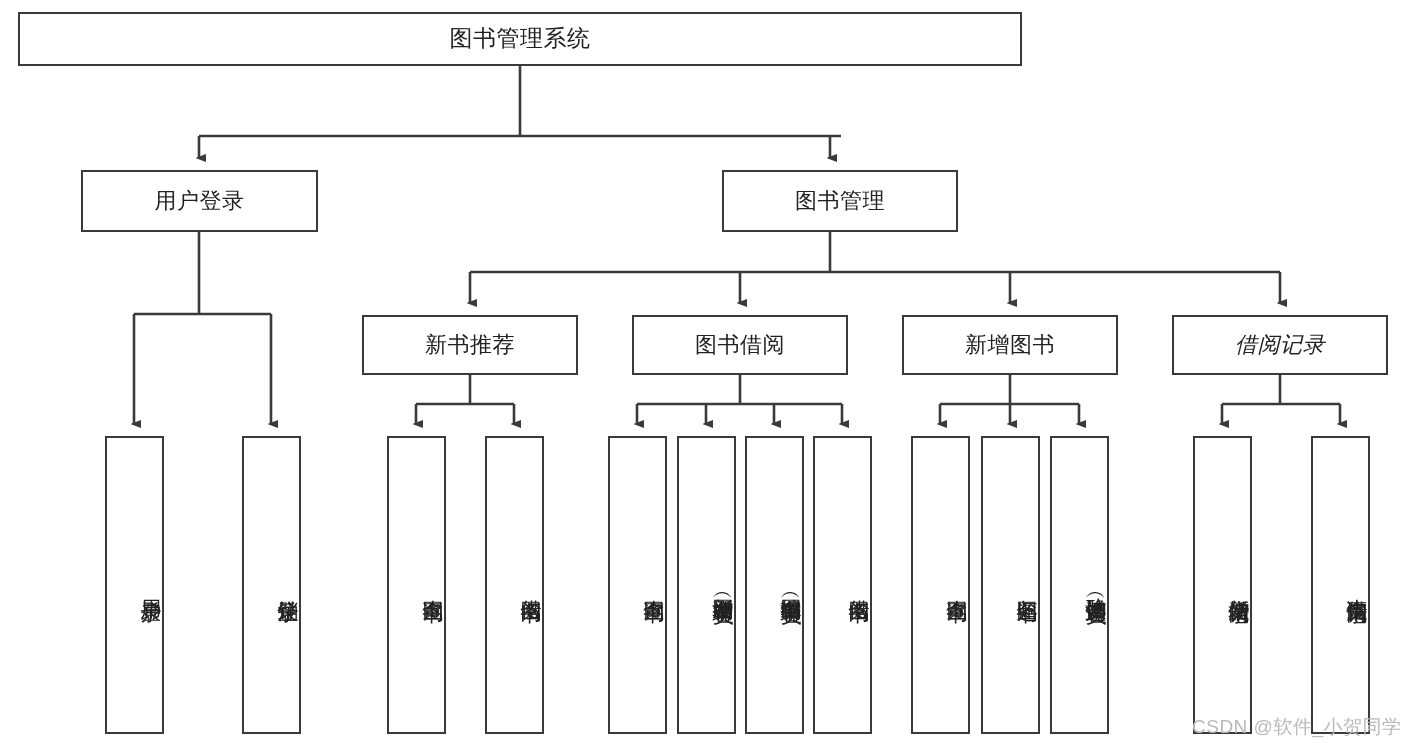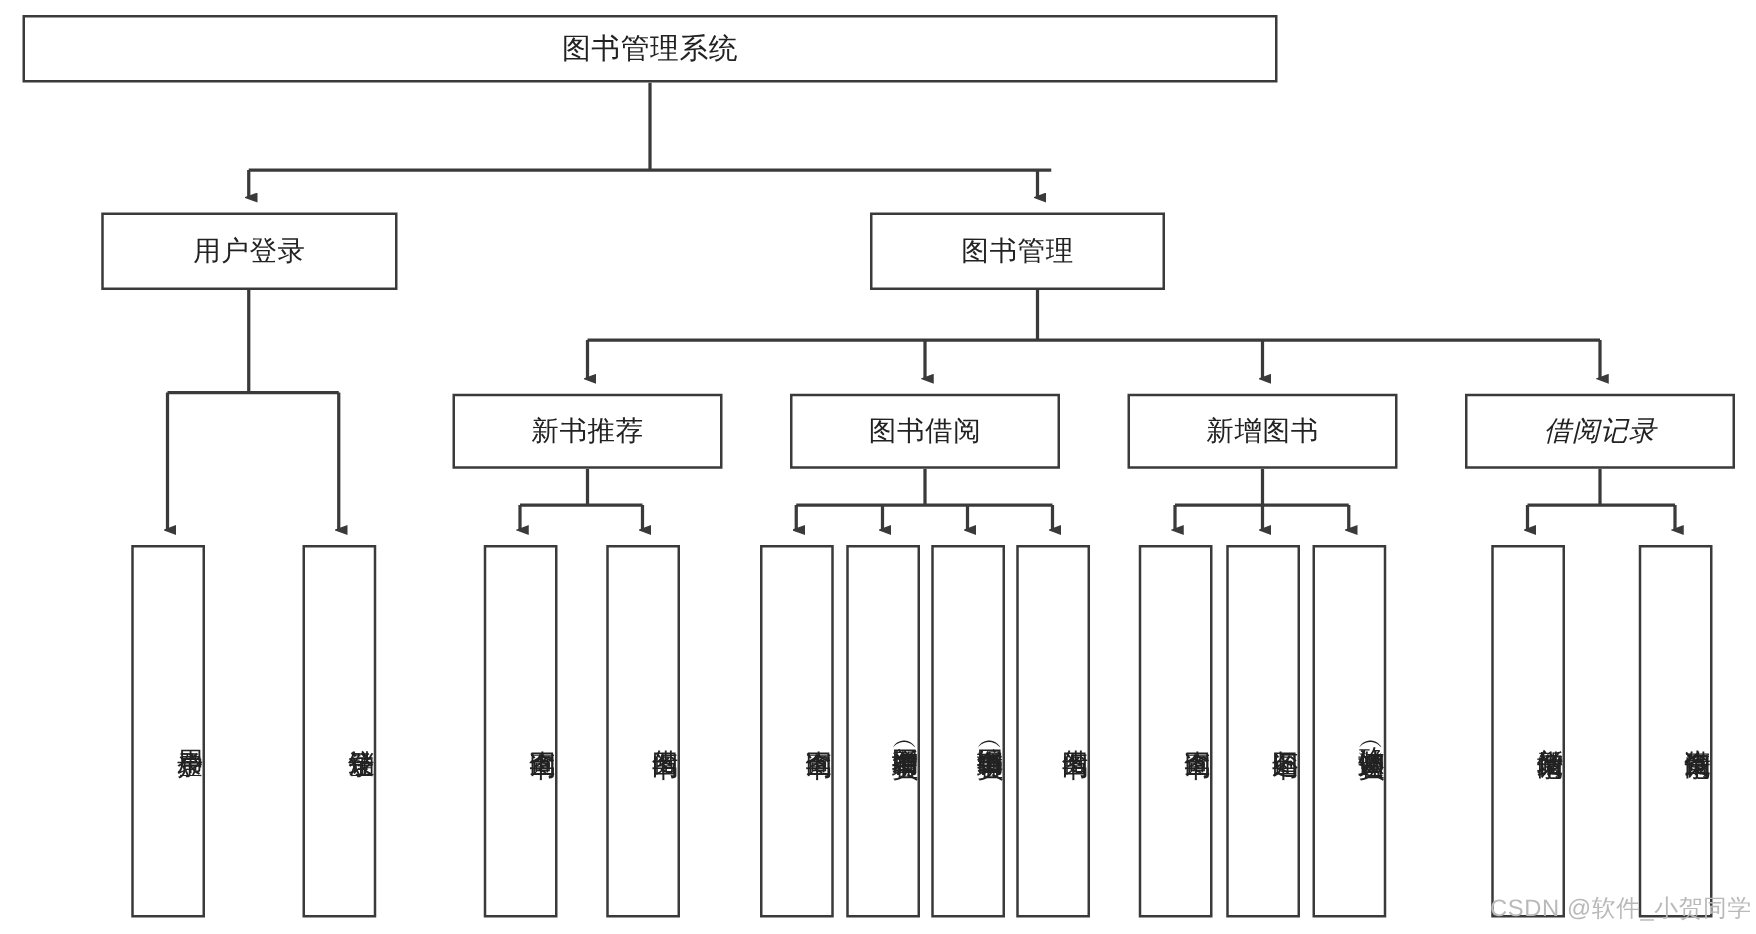--- a/index.html
+++ b/index.html
@@ -126,21 +126,21 @@
   </svg>
 
   <div class="node h root" style="left:18px; top:12px; width:1004px; height:54px;">
     <span class="lbl">图书管理系统</span>
   </div>
 
   <div class="node h" style="left:81px; top:170px; width:237px; height:62px;">
     <span class="lbl">用户登录</span>
   </div>
 
-  <div class="node h" style="left:696px; top:170px; width:236px; height:62px;">
+  <div class="node h" style="left:722px; top:170px; width:236px; height:62px;">
     <span class="lbl">图书管理</span>
   </div>
 
   <div class="node h" style="left:362px; top:315px; width:216px; height:60px;">
     <span class="lbl">新书推荐</span>
   </div>
 
   <div class="node h" style="left:632px; top:315px; width:216px; height:60px;">
     <span class="lbl">图书借阅</span>
   </div>

